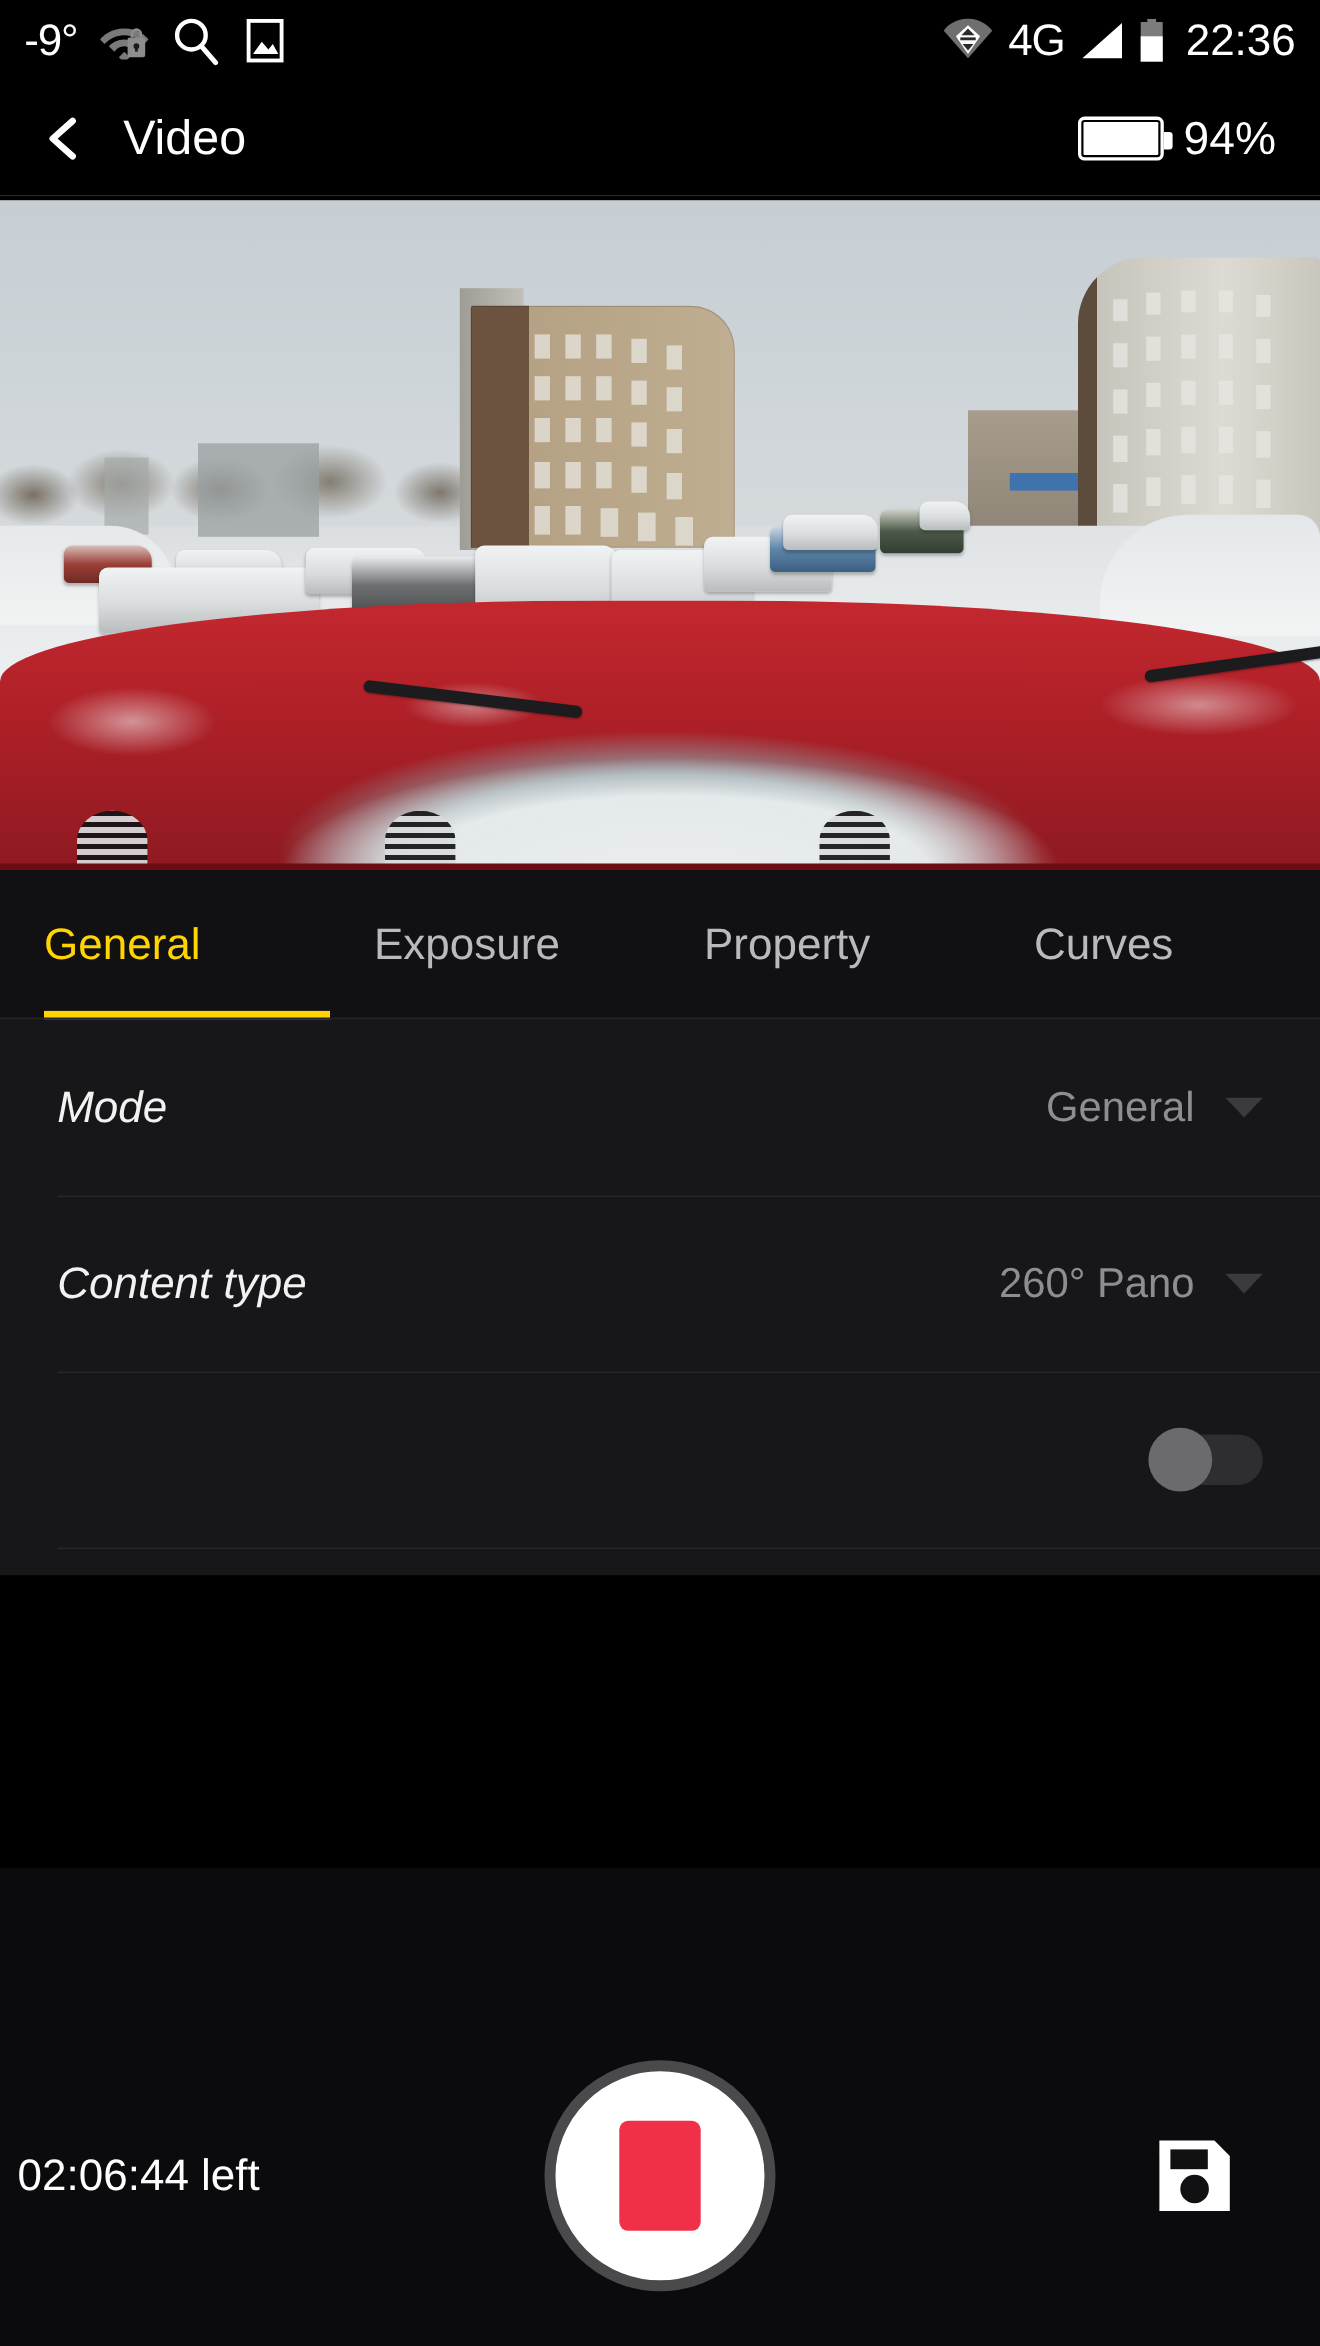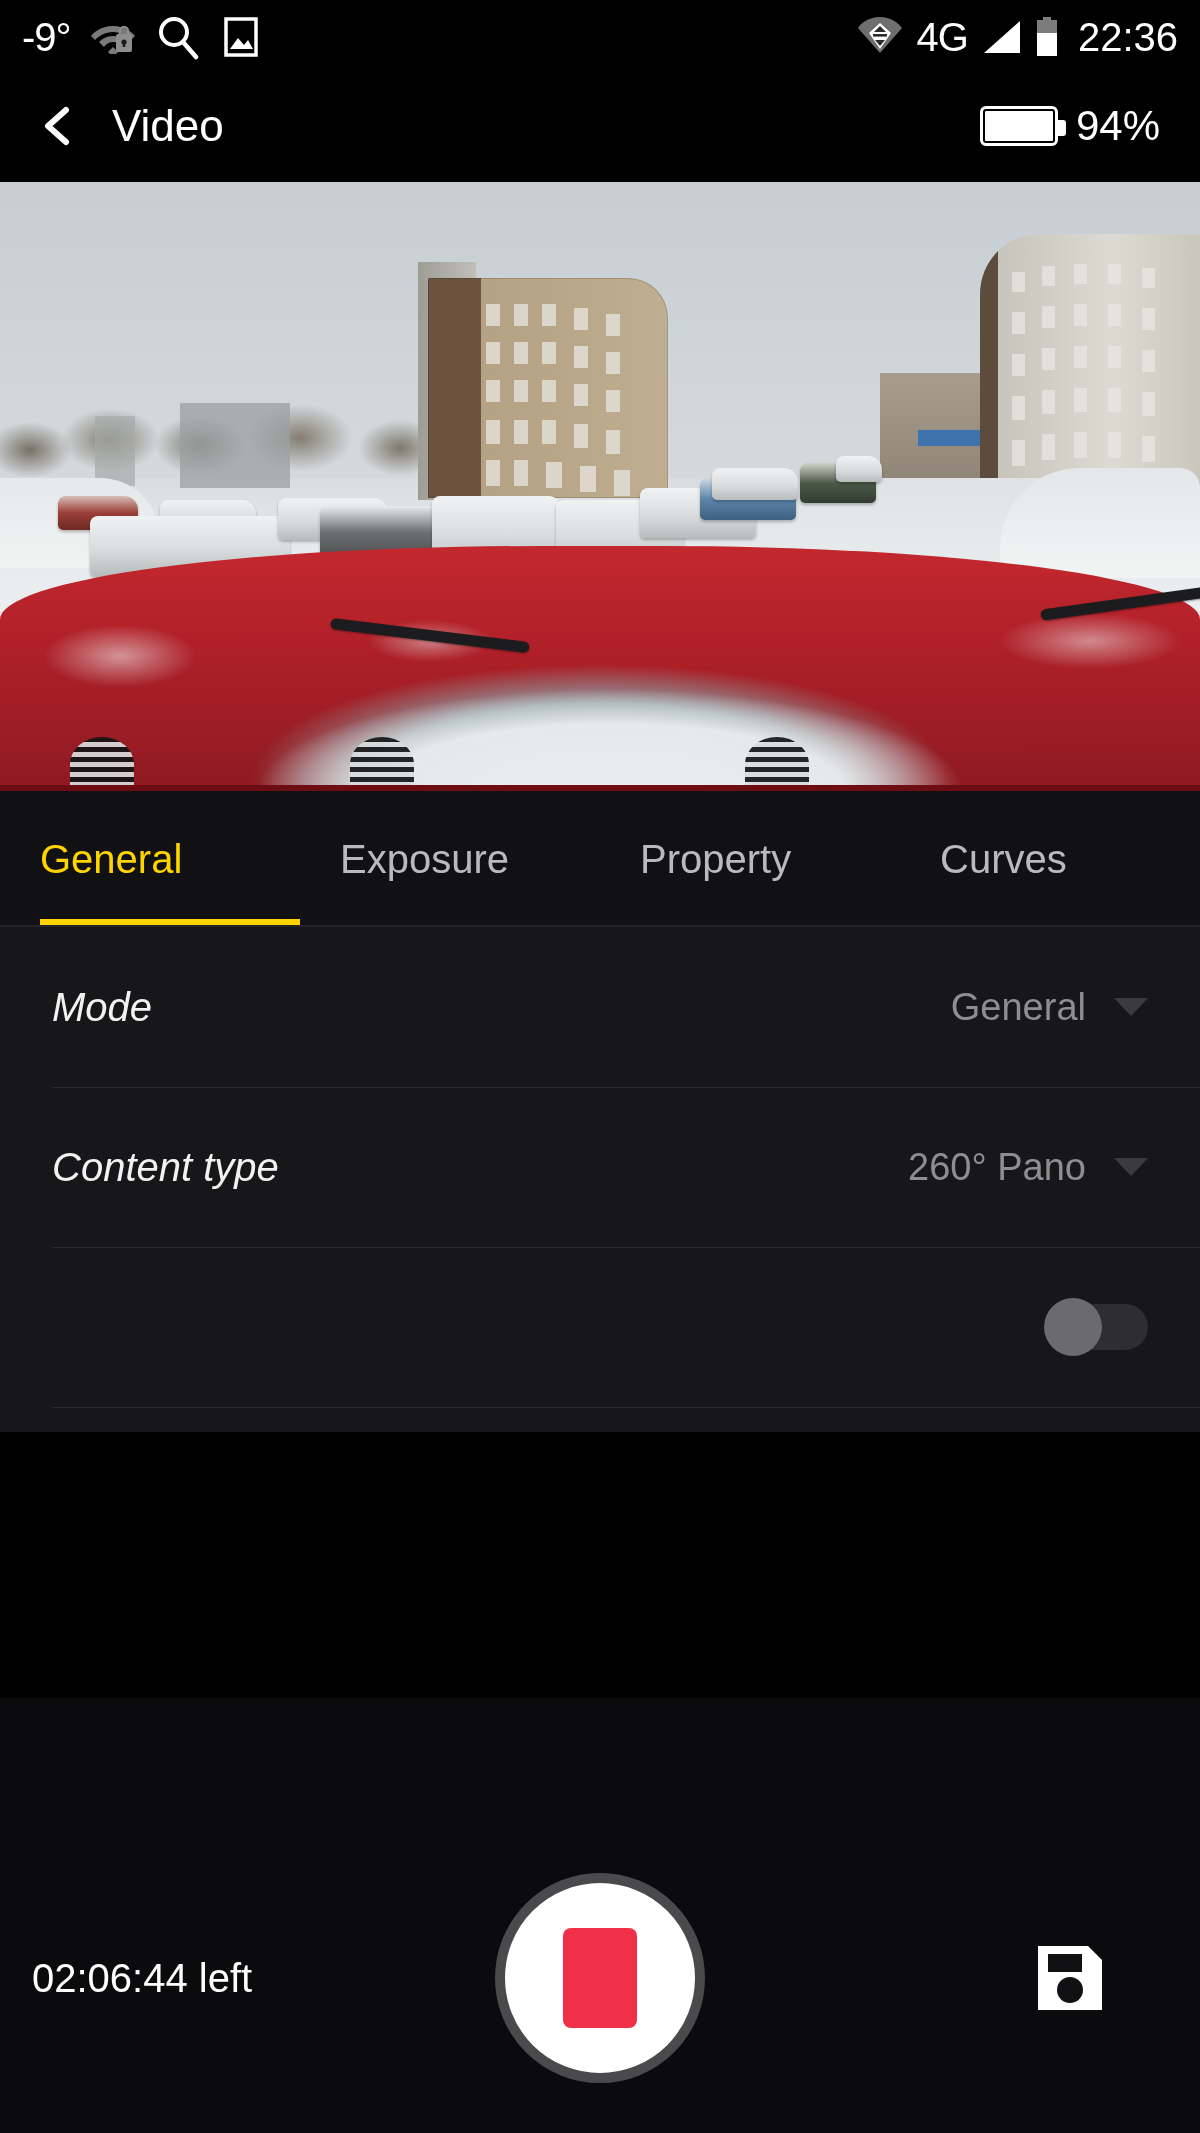--- a/index.html
+++ b/index.html
@@ -202,21 +202,21 @@
   
   .bottom {
     position:absolute; left:0; bottom:0; width:1200px; height:435px;
     background:#0b0b0d;
   }
   .rec-time {
     text-align:center; font-size:44px; color:#fff; padding-top:48px; letter-spacing:1px;
   }
   .ctl-row {
     position:absolute; left:0; right:0; top:175px; height:210px;
-    display:flex; align-items:center; padding:0 32px;
+    display:flex; align-items:center; padding:0 16px;
   }
   .time-left { font-size:40px; color:#fff; width:340px; }
   .rec-btn-wrap { flex:1; display:flex; justify-content:center; }
   .rec-btn {
     width:210px; height:210px; border-radius:50%; background:#fff;
     border:10px solid #4a4a4c; display:flex; align-items:center; justify-content:center;
     cursor:pointer;
   }
   .rec-stop { width:74px; height:100px; background:#F03048; border-radius:8px; }
   .save-wrap { width:340px; display:flex; justify-content:flex-end; padding-right:60px; }

